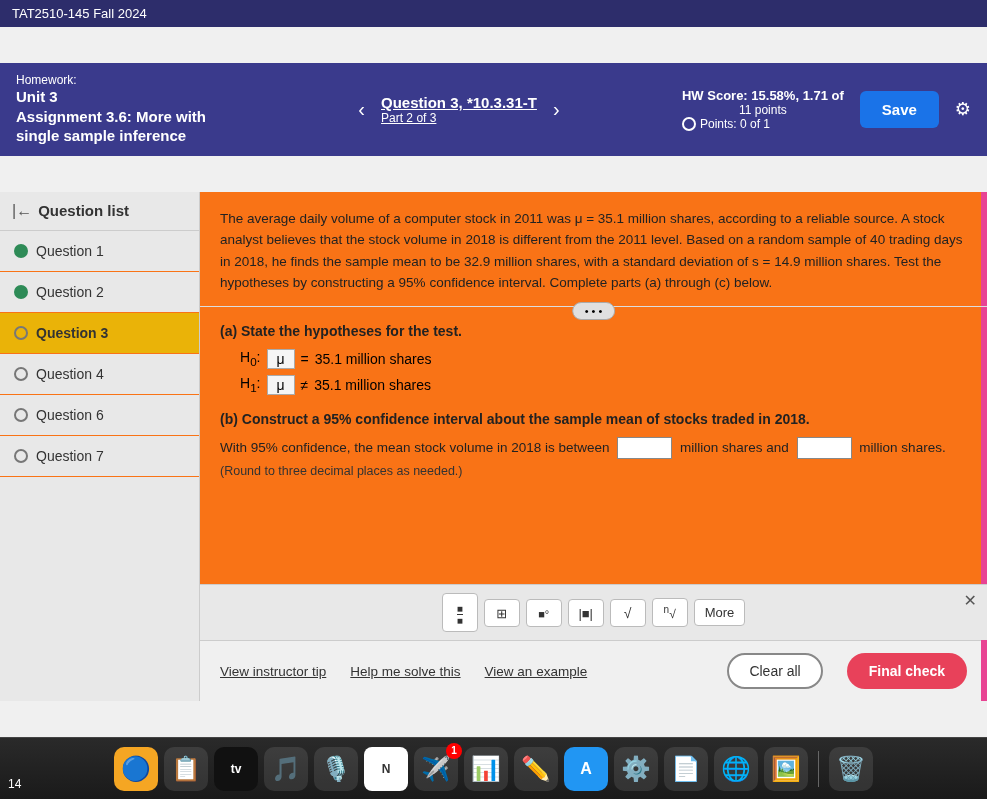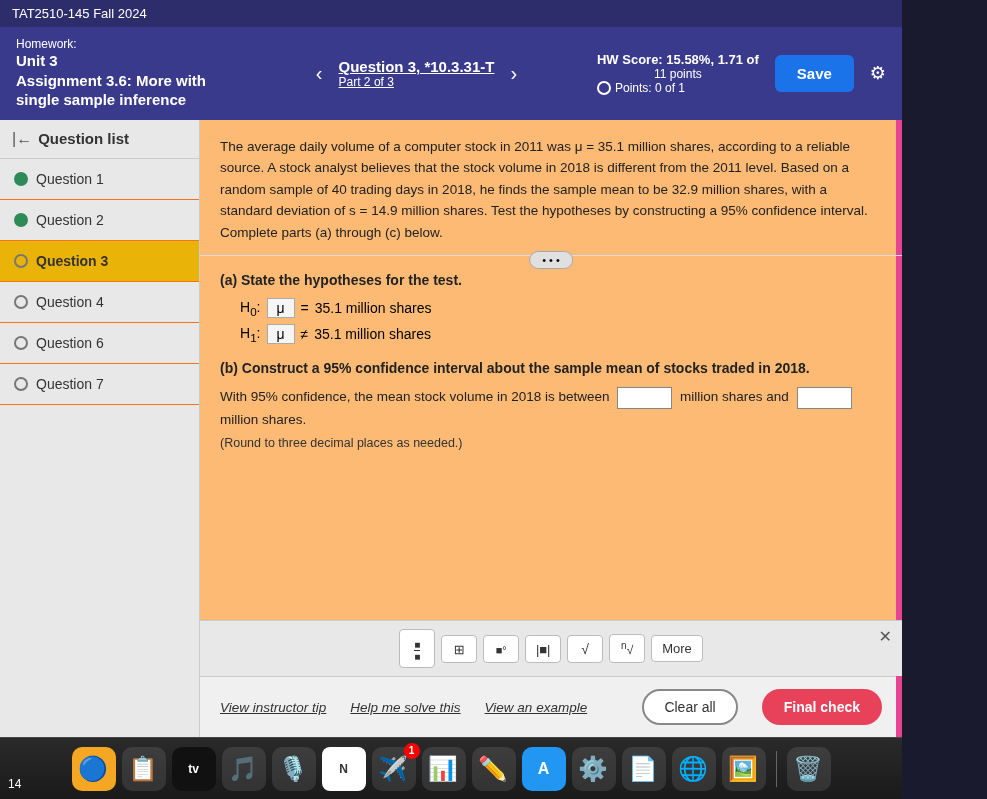--- a/index.html
+++ b/index.html
@@ -1,18 +1,18 @@
 <!DOCTYPE html>
 <html><head>
   <meta charset="utf-8">
   <style>
     * { box-sizing: border-box; margin: 0; padding: 0; }
     body { font-family: -apple-system, BlinkMacSystemFont, 'Segoe UI', sans-serif; background: #1a1a2e; width: 987px; height: 799px; overflow: hidden; }
 
-    .app-container { width: 902px; height: 799px; display: flex; flex-direction: column; background: #f0f0f0; }
+    .app-container { width: 987px; height: 799px; display: flex; flex-direction: column; background: #f0f0f0; gap: 36px; }
 
     
     .top-bar { background: #2d2d6b; color: white; padding: 6px 12px; font-size: 13px; display: flex; align-items: center; }
 
     
     .header { background: #3a3a8c; color: white; display: flex; align-items: center; padding: 10px 16px; gap: 16px; min-height: 70px; }
     .header-left { flex: 0 0 220px; }
     .header-left .hw-label { font-size: 12px; font-weight: normal; }
     .header-left .hw-title { font-size: 15px; font-weight: bold; line-height: 1.3; }
     .header-center { display: flex; align-items: center; gap: 8px; flex: 1; justify-content: center; }
@@ -37,21 +37,21 @@
     .sidebar-header { display: flex; align-items: center; padding: 10px 12px; gap: 6px; font-size: 15px; font-weight: 600; color: #333; border-bottom: 1px solid #ccc; }
     .sidebar-collapse { background: none; border: none; font-size: 16px; cursor: pointer; color: #555; }
     .sidebar-item { display: flex; align-items: center; padding: 12px 14px; font-size: 14px; color: #333; cursor: pointer; border-bottom: 1px solid #f97316; gap: 8px; }
     .sidebar-item.active { background: #eab308; font-weight: 600; }
     .sidebar-item .dot { width: 14px; height: 14px; border-radius: 50%; border: 2px solid #555; display: inline-block; flex-shrink: 0; }
     .sidebar-item .dot.green { background: #2e8b57; border-color: #2e8b57; }
     .sidebar-item .dot.check { background: #2e8b57; border-color: #2e8b57; }
     .sidebar-item .dot.empty { background: transparent; border-color: #777; }
 
     
-    .content-area { flex: 1; display: flex; flex-direction: column; background: #fdba74; }
+    .content-area { flex: 1; display: flex; flex-direction: column; background: #f97316; }
     .problem-text { padding: 16px 20px 12px; font-size: 13.5px; line-height: 1.6; color: #222; border-bottom: 1px solid #ddd; position: relative; }
     .dots-btn { position: absolute; top: 50%; left: 50%; transform: translate(-50%, -50%); background: #e0e0e0; border: 1px solid #aaa; border-radius: 10px; padding: 2px 12px; font-size: 11px; cursor: pointer; top: auto; bottom: -14px; left: 50%; transform: translateX(-50%); white-space: nowrap; }
 
     .question-content { flex: 1; padding: 16px 20px; overflow-y: auto; }
     .part-label { font-weight: bold; font-size: 14px; margin-bottom: 10px; color: #222; }
     .hypothesis-block { margin: 8px 0 16px 20px; font-size: 14px; }
     .hyp-row { display: flex; align-items: center; gap: 6px; margin-bottom: 6px; font-size: 14px; }
     .hyp-box { border: 1px solid #aaa; background: #f5f5f5; padding: 1px 4px; min-width: 28px; text-align: center; font-size: 14px; display: inline-block; }
     .symbol { font-size: 14px; }
 
@@ -61,21 +61,21 @@
     .round-note { font-size: 12.5px; color: #333; margin-top: 4px; }
 
     
     .toolbar { background: #e8e8e8; border-top: 1px solid #ccc; padding: 8px 12px; display: flex; align-items: center; gap: 6px; justify-content: center; position: relative; }
     .toolbar-btn { background: white; border: 1px solid #bbb; border-radius: 4px; padding: 5px 8px; font-size: 14px; cursor: pointer; min-width: 36px; text-align: center; color: #333; }
     .toolbar-more { background: white; border: 1px solid #bbb; border-radius: 4px; padding: 5px 10px; font-size: 13px; cursor: pointer; color: #333; }
     .close-x { position: absolute; right: 10px; top: 6px; background: none; border: none; font-size: 16px; cursor: pointer; color: #555; }
 
     
     .bottom-bar { background: #f0f0f0; border-top: 1px solid #ccc; padding: 12px 20px; display: flex; align-items: center; gap: 24px; }
-    .bottom-link { background: none; border: none; color: #333; font-size: 13.5px; cursor: pointer; text-decoration: underline; padding: 0; font-style: italic; }
+    .bottom-link { background: none; border: none; color: #333; font-size: 13.5px; cursor: pointer; text-decoration: underline; padding: 0; }
     .spacer { flex: 1; }
     .clear-all-btn { background: white; border: 2px solid #888; border-radius: 20px; padding: 8px 20px; font-size: 14px; cursor: pointer; color: #333; font-weight: 500; }
     .final-check-btn { background: #e8415a; border: none; border-radius: 20px; padding: 10px 22px; font-size: 14px; cursor: pointer; color: white; font-weight: bold; }
 
     
     .dock { height: 62px; background: linear-gradient(to bottom, #2a2a2a, #1a1a1a); display: flex; align-items: center; justify-content: center; gap: 6px; padding: 0 10px; border-top: 1px solid #444; }
     .dock-item { width: 44px; height: 44px; border-radius: 10px; display: flex; align-items: center; justify-content: center; font-size: 24px; cursor: pointer; background: rgba(255,255,255,0.1); }
     .dock-badge { position: absolute; top: -4px; right: -4px; background: red; color: white; border-radius: 50%; width: 16px; height: 16px; font-size: 10px; display: flex; align-items: center; justify-content: center; font-weight: bold; }
 
     .pink-accent { width: 6px; background: #e84393; position: absolute; right: 0; top: 0; bottom: 0; }

